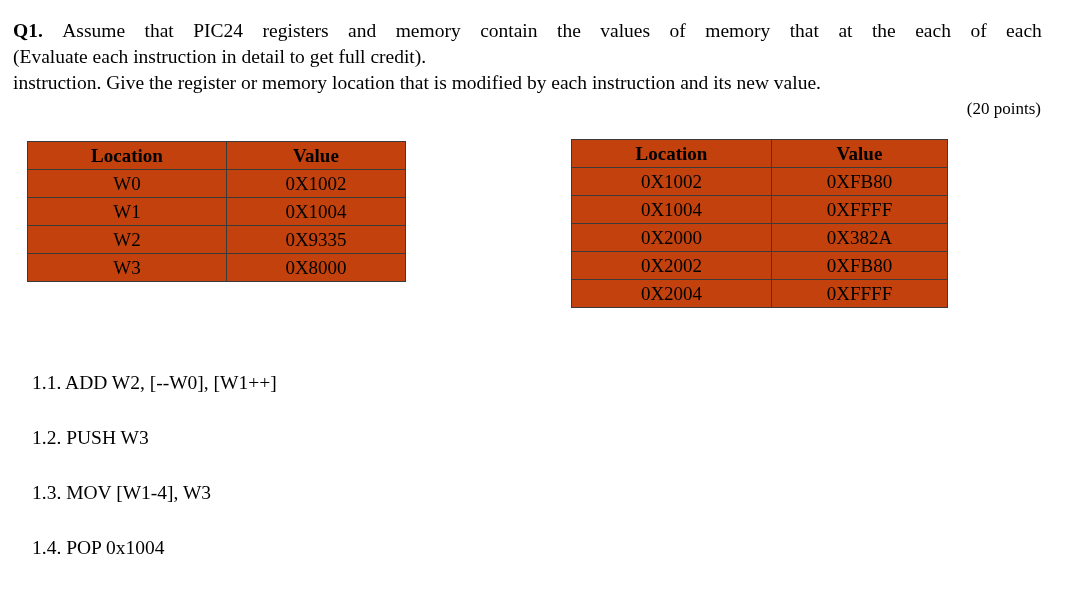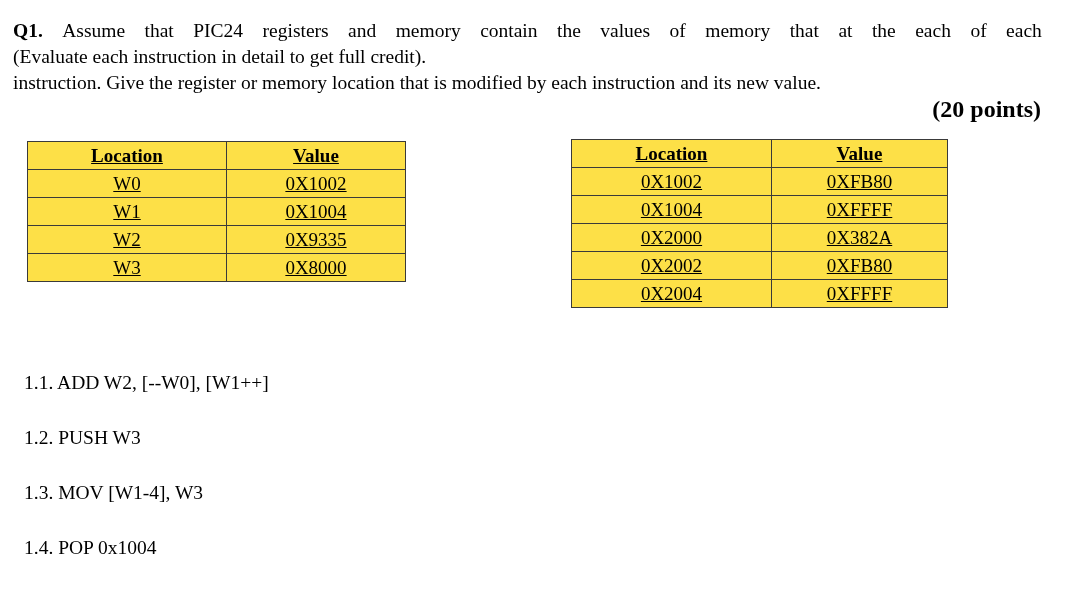--- a/index.html
+++ b/index.html
@@ -33,35 +33,33 @@
   .q-line.justify {
     display: flex;
     justify-content: space-between;
     white-space: normal;
   }
   .q-line.justify > span { white-space: pre; }
   .q-prefix {
     font-weight: bold;
   }
   .q-points-line {
-    font-size: 24px;
+    font-size: 17px;
     line-height: 26px;
     text-align: right;
     padding-right: 1px;
-    font-weight: bold;
   }
 
   
   .data-table {
     position: absolute;
     border-collapse: collapse;
     font-size: 19px;
     table-layout: fixed;
-    background: #fde047;
-    text-decoration: underline;
+    background: #c2410c;
   }
   .data-table td, .data-table th {
     border: 1px solid #3a3a3a;
     height: 27px;
     line-height: 27px;
     padding: 0 4px;
     text-align: center;
     vertical-align: middle;
     font-weight: normal;
     font-size: 19px;
@@ -82,21 +80,21 @@
     left: 571px;
     top: 139px;
     width: 376px;
   }
   #table-memory col.c-loc { width: 200px; }
   #table-memory col.c-val { width: 176px; }
 
   
   #instruction-list {
     position: absolute;
-    left: 24px;
+    left: 32px;
     top: 372px;
     width: 600px;
   }
   .instruction-item {
     font-size: 19.5px;
     line-height: 21px;
     height: 55px;
     white-space: nowrap;
   }
   .instruction-item:last-child { height: auto; }

